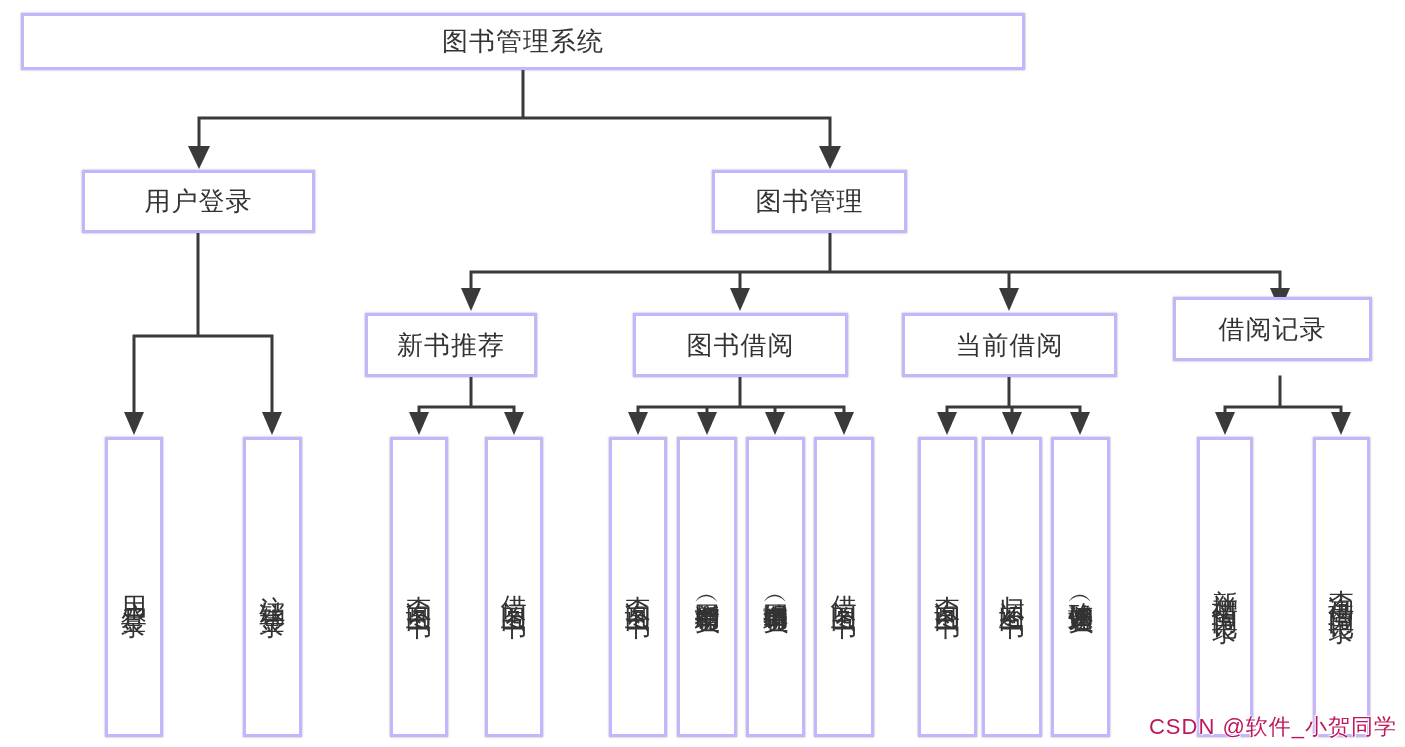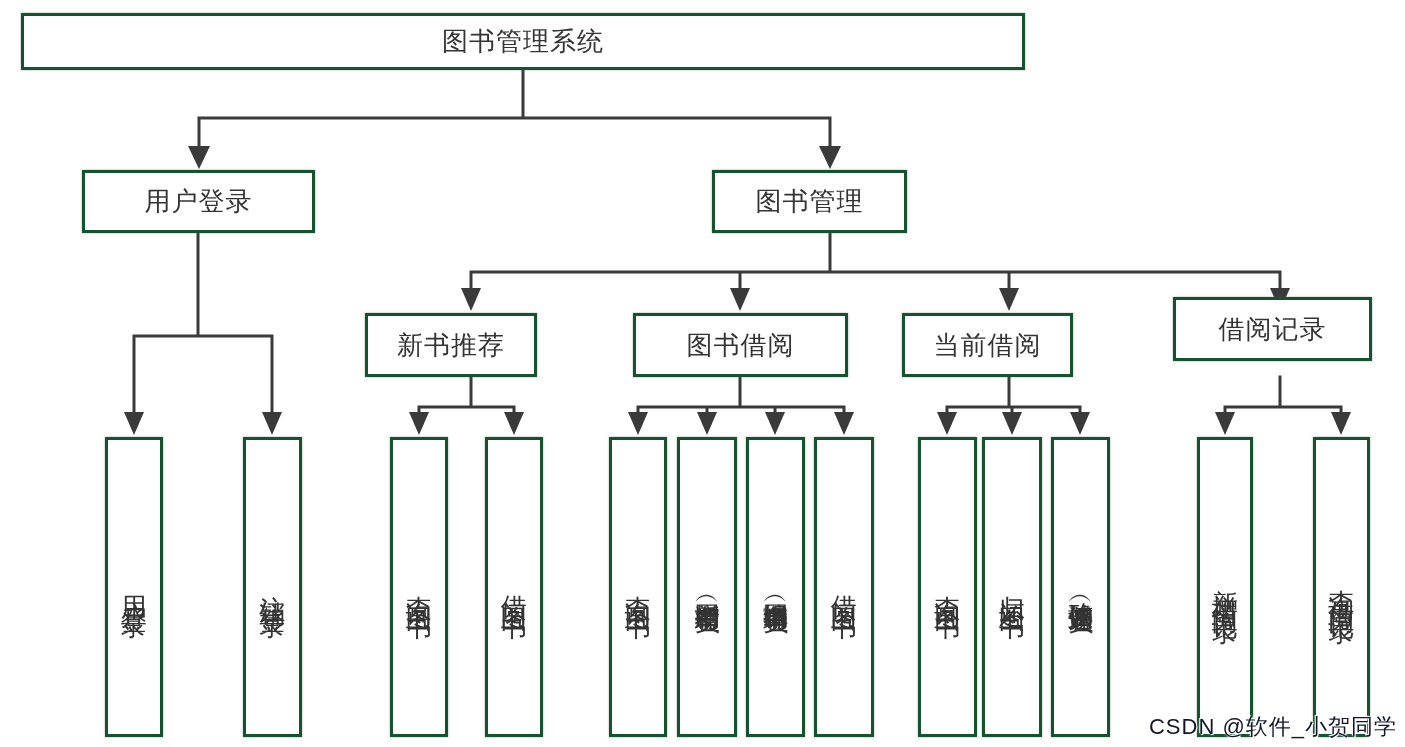--- a/index.html
+++ b/index.html
@@ -7,21 +7,21 @@
     position:relative;
     width:1405px;height:747px;
     background:#ffffff;
     font-family:"Liberation Sans","DejaVu Sans",sans-serif;
     overflow:hidden;
   }
   #wires{position:absolute;left:0;top:0;z-index:1;}
   .node{
     position:absolute;
     box-sizing:border-box;
-    border:3px solid #14532d;
+    border:3px solid #c4b5fd;
     background:#ffffff;
     display:flex;
     align-items:center;
     justify-content:center;
     color:#333333;
     font-size:26px;
     z-index:2;
     box-shadow:0 0 2px rgba(100,100,100,0.55);
   }
   .node.h span{letter-spacing:1px;white-space:nowrap;}
@@ -31,41 +31,41 @@
     letter-spacing:6px;
     line-height:1.1;
   }
   .leaf.dense span{letter-spacing:1px;font-size:25px;}
   
   #n-root   {left:21px;  top:13px;  width:1004px;height:57px;}
   #n-login  {left:82px;  top:170px; width:233px; height:63px;}
   #n-mgmt   {left:712px; top:170px; width:195px; height:63px;}
   #n-rec    {left:365px; top:313px; width:172px; height:64px;}
   #n-borrow {left:633px; top:313px; width:215px; height:64px;}
-  #n-current{left:902px; top:313px; width:171px; height:64px;}
+  #n-current{left:902px; top:313px; width:215px; height:64px;}
   #n-records{left:1173px;top:297px; width:199px; height:64px;}
   #lf1 {left:105px; width:58px;}
   #lf2 {left:243px; width:59px;}
   #lf3 {left:390px; width:58px;}
   #lf4 {left:485px; width:58px;}
   #lf5 {left:609px; width:58px;}
   #lf6 {left:677px; width:60px;}
   #lf7 {left:746px; width:59px;}
   #lf8 {left:814px; width:60px;}
   #lf9 {left:918px; width:59px;}
   #lf10{left:982px; width:60px;}
   #lf11{left:1051px;width:59px;}
   #lf12{left:1197px;width:56px;}
   #lf13{left:1313px;width:57px;}
   #watermark{
     position:absolute;
     right:8px;bottom:5px;
     z-index:3;
     font-size:22px;
-    color:#0f172a;
+    color:#be185d;
     letter-spacing:1px;
     text-shadow:0 0 3px #ffffff,1px 1px 0 #ffffff,-1px -1px 0 #ffffff;
   }
 </style>
 </head>
 <body>
 
 <div id="stage">
 
   <svg id="wires" width="1405" height="747" viewBox="0 0 1405 747">

